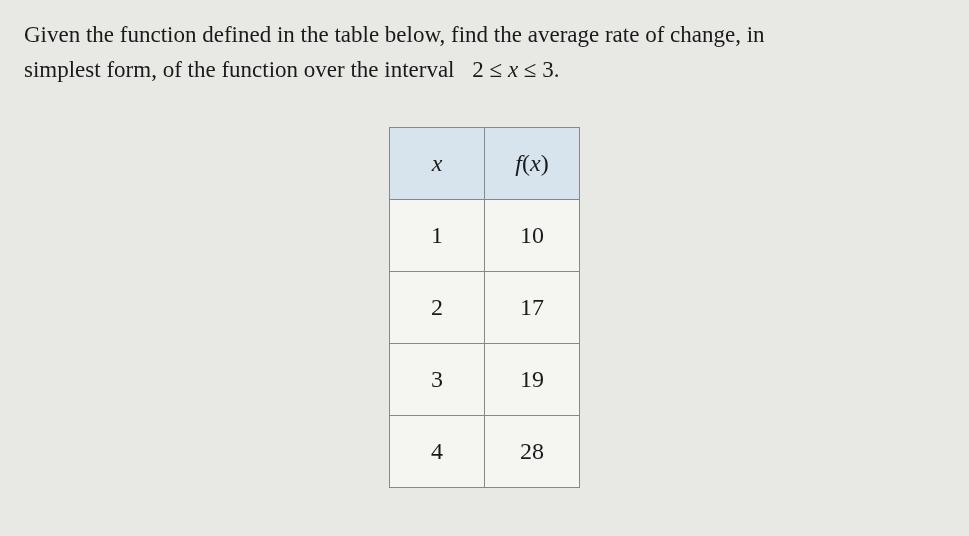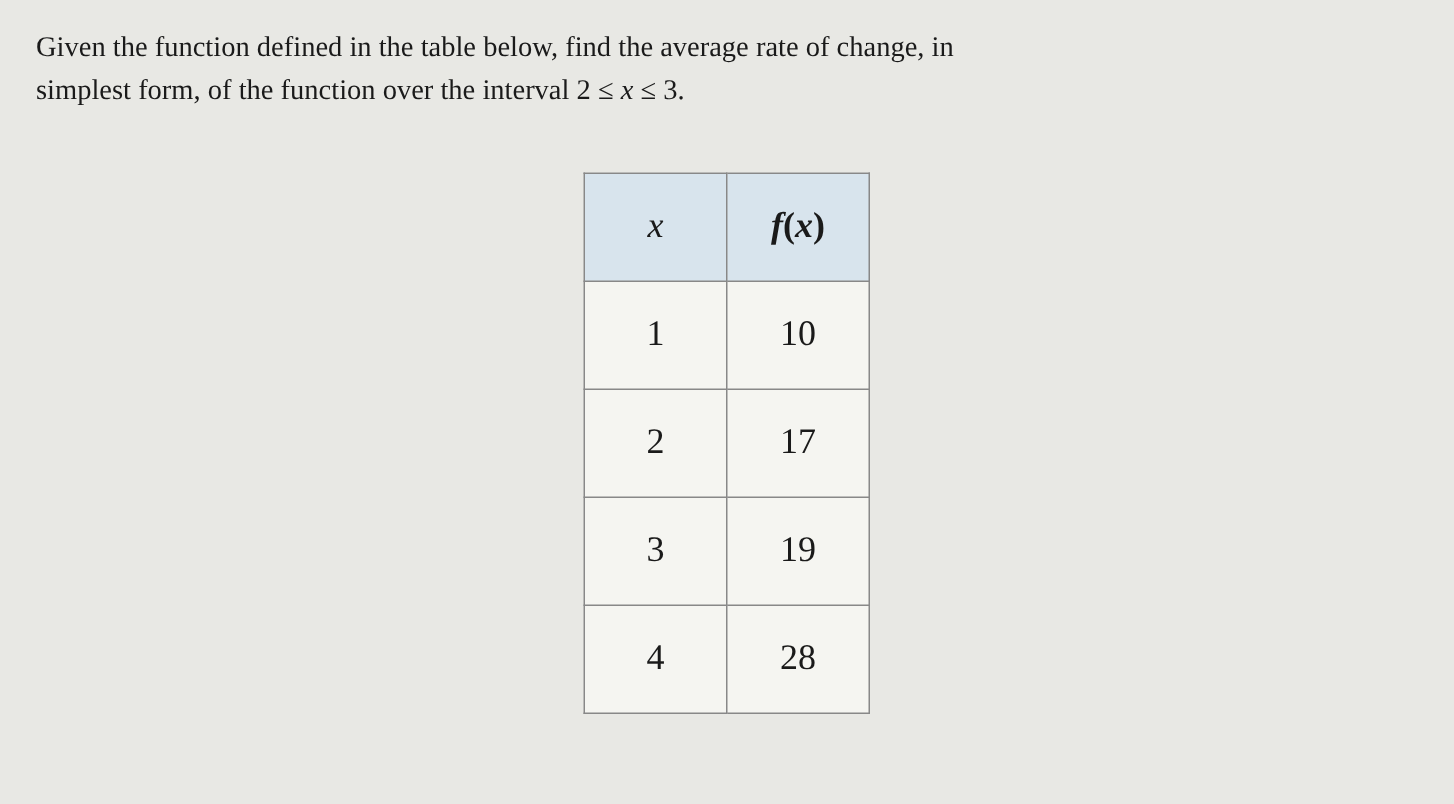--- a/index.html
+++ b/index.html
@@ -10,21 +10,21 @@
     body {
       width: 969px;
       height: 536px;
       background: #e8e8e4;
       font-family: Georgia, 'Times New Roman', serif;
       color: #1a1a1a;
       padding: 18px 24px;
       overflow: hidden;
     }
     .question {
-      font-size: 19px;
+      font-size: 23px;
       line-height: 1.5;
       margin-bottom: 40px;
     }
     .math-var {
       font-style: italic;
       font-family: 'Times New Roman', serif;
     }
     .table-wrap {
       display: flex;
       justify-content: center;
@@ -43,36 +43,36 @@
       height: 72px;
       vertical-align: middle;
     }
     th {
       background: #d8e4ed;
       font-weight: normal;
       font-style: italic;
     }
     th.fx {
       font-style: normal;
-      font-weight: bold;
     }
     th.fx .f {
       font-style: italic;
     }
     th.fx .paren {
       font-style: normal;
     }
     th.fx .xv {
       font-style: italic;
     }
     td {
       font-style: normal;
     }
     .ineq {
       font-family: 'Times New Roman', serif;
+      margin-left: 12px;
     }
   </style>
 </head>
 <body>
 
 <div class="question">
   <span>Given the function defined in the table below, find the average rate of change, in</span><br>
   <span>simplest form, of the function over the interval </span><span class="ineq">2 ≤ <span class="math-var">x</span> ≤ 3.</span>
 </div>
 

